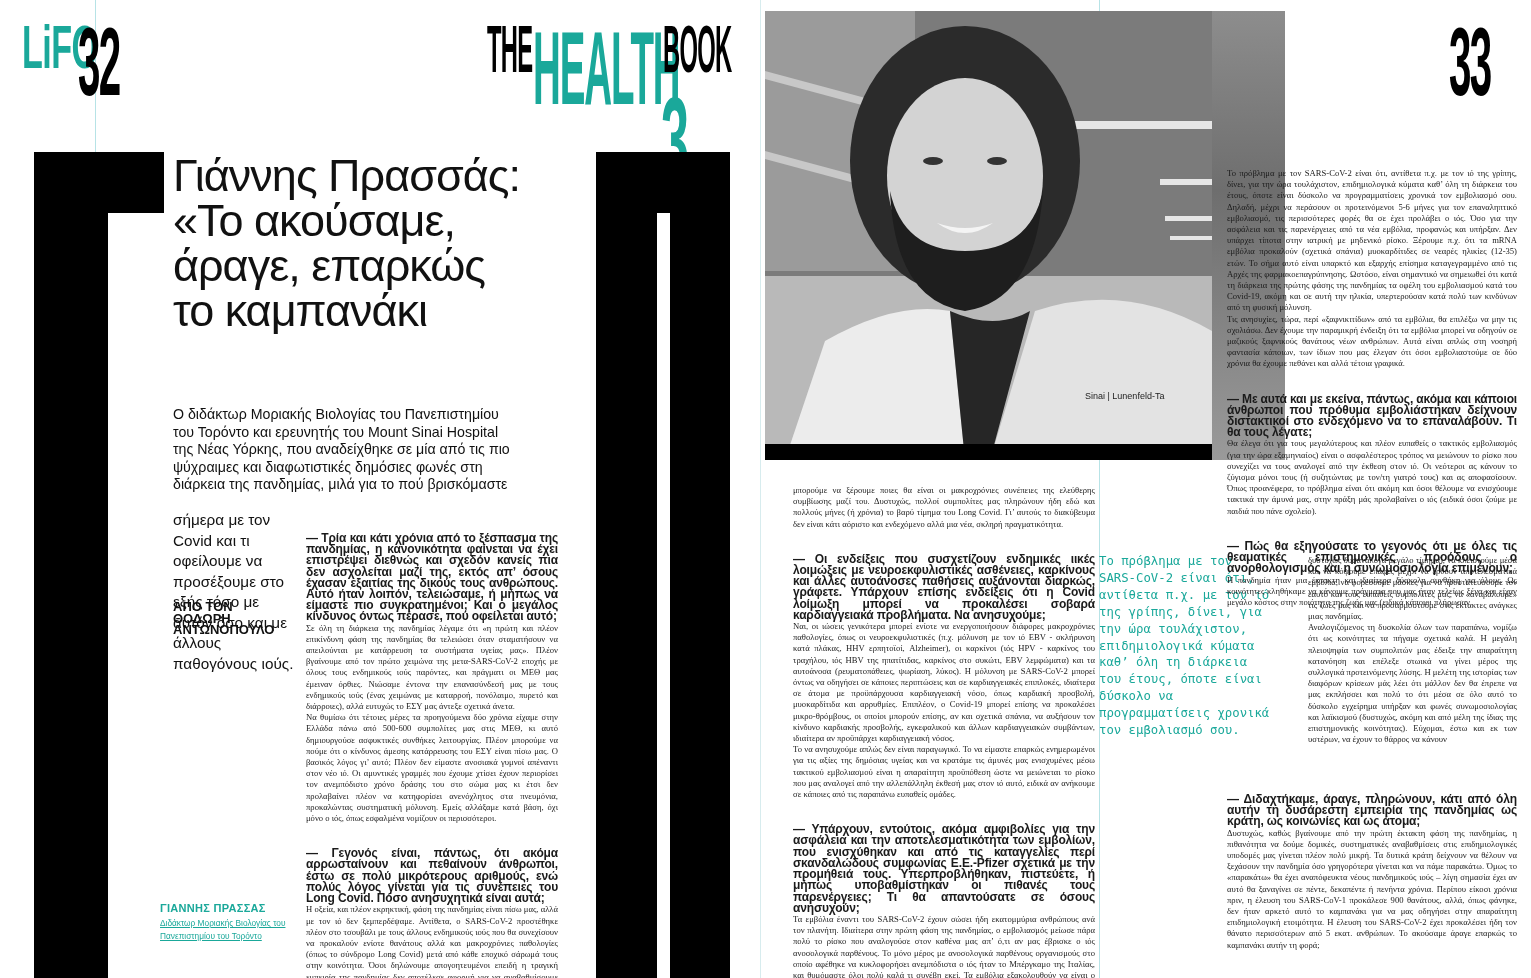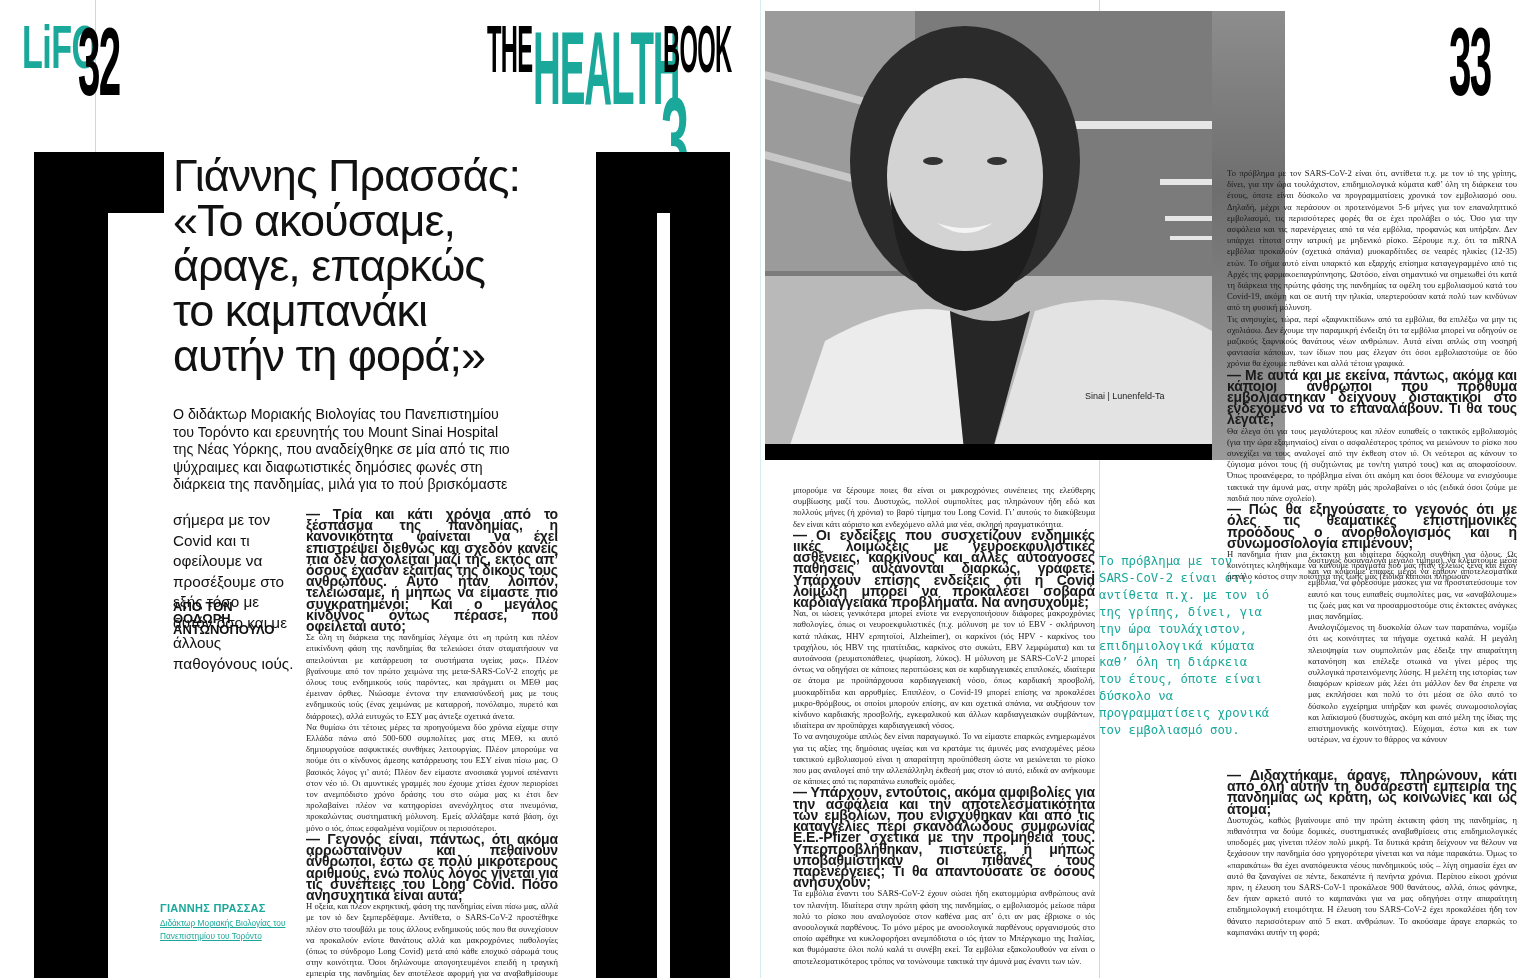--- a/index.html
+++ b/index.html
@@ -54,21 +54,21 @@
     font-family: "Liberation Sans", sans-serif; font-size: 11px; font-weight: bold; color: #1aa89a; letter-spacing: 0.3px;
   }
   .sig-role {
     position: absolute; left: 160px; top: 917px; width: 130px;
     font-family: "Liberation Sans", sans-serif; font-size: 8.3px; line-height: 13px; color: #1aa89a; text-decoration: underline;
   }
   .col {
     position: absolute; font-size: 8.6px; line-height: 11.2px; color: #1a1a1a; text-align: justify;
   }
   .col p { margin: 0; }
-  .col p.q { font-family: "Liberation Sans", sans-serif; font-weight: bold; font-size: 14px; letter-spacing: -0.15px; }
+  .col p.q { font-family: "Liberation Sans", sans-serif; font-weight: bold; font-size: 12px; letter-spacing: -0.15px; margin-top: 24px; }
   .photo {
     position: absolute; left: 765px; top: 11px; width: 520px; height: 449px; overflow: hidden;
     background: linear-gradient(180deg, #8d8d8d 0%, #6e6e6e 40%, #9a9a9a 100%);
   }
   .pullquote {
     position: absolute; left: 1099px; top: 553px; width: 175px;
     font-family: "DejaVu Sans Mono", monospace; font-size: 12.3px; line-height: 16.9px; color: #1aa89a;
   }
 </style>
 </head>
@@ -97,21 +97,20 @@
   <div class="bigletter" style="left:596px;top:152px;width:134px;height:61px;"></div>
   <div class="bigletter" style="left:596px;top:152px;width:61px;height:826px;"></div>
   <div class="bigletter" style="left:670px;top:152px;width:60px;height:826px;"></div>
 </div>
 
 <div class="headline">
   <div>Γιάννης Πρασσάς:</div>
   <div>«Το ακούσαμε,</div>
   <div>άραγε, επαρκώς</div>
   <div>το καμπανάκι</div>
-  <div>αυτήν τη φορά;»</div>
 </div>
 
 <div class="standfirst">Ο διδάκτωρ Μοριακής Βιολογίας του Πανεπιστημίου του Τορόντο και ερευνητής του Mount Sinai Hospital της Νέας Υόρκης, που αναδείχθηκε σε μία από τις πιο ψύχραιμες και διαφωτιστικές δημόσιες φωνές στη διάρκεια της πανδημίας, μιλά για το πού βρισκόμαστε</div>
 <div class="standfirst-cont">σήμερα με τον Covid και τι οφείλουμε να προσέξουμε στο εξής τόσο με αυτόν όσο και με άλλους παθογόνους ιούς.</div>
 <div class="byline">ΑΠΟ ΤΟΝ ΘΟΔΩΡΗ ΑΝΤΩΝΟΠΟΥΛΟ</div>
 
 <div class="sig-name">ΓΙΑΝΝΗΣ ΠΡΑΣΣΑΣ</div>
 <div class="sig-role">Διδάκτωρ Μοριακής Βιολογίας του Πανεπιστημίου του Τορόντο</div>
 
 <div class="col" style="left:306px;top:509px;width:252px;">

